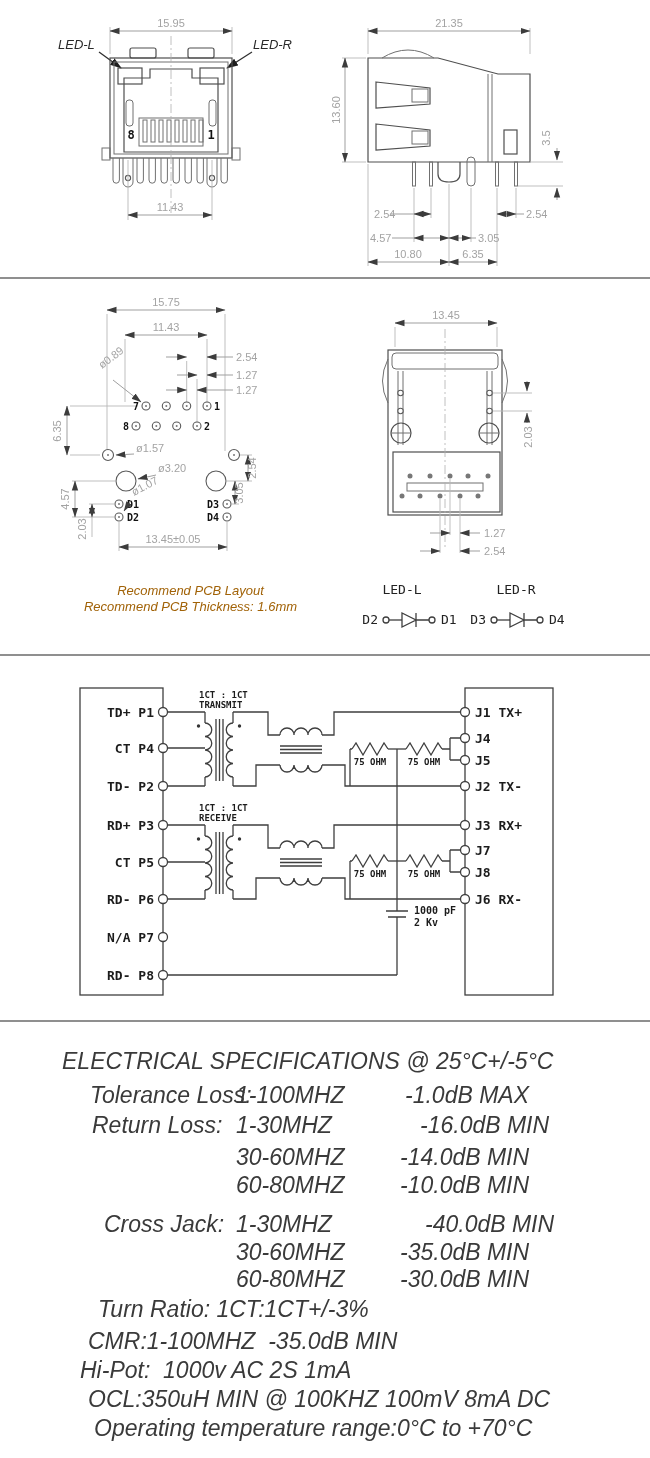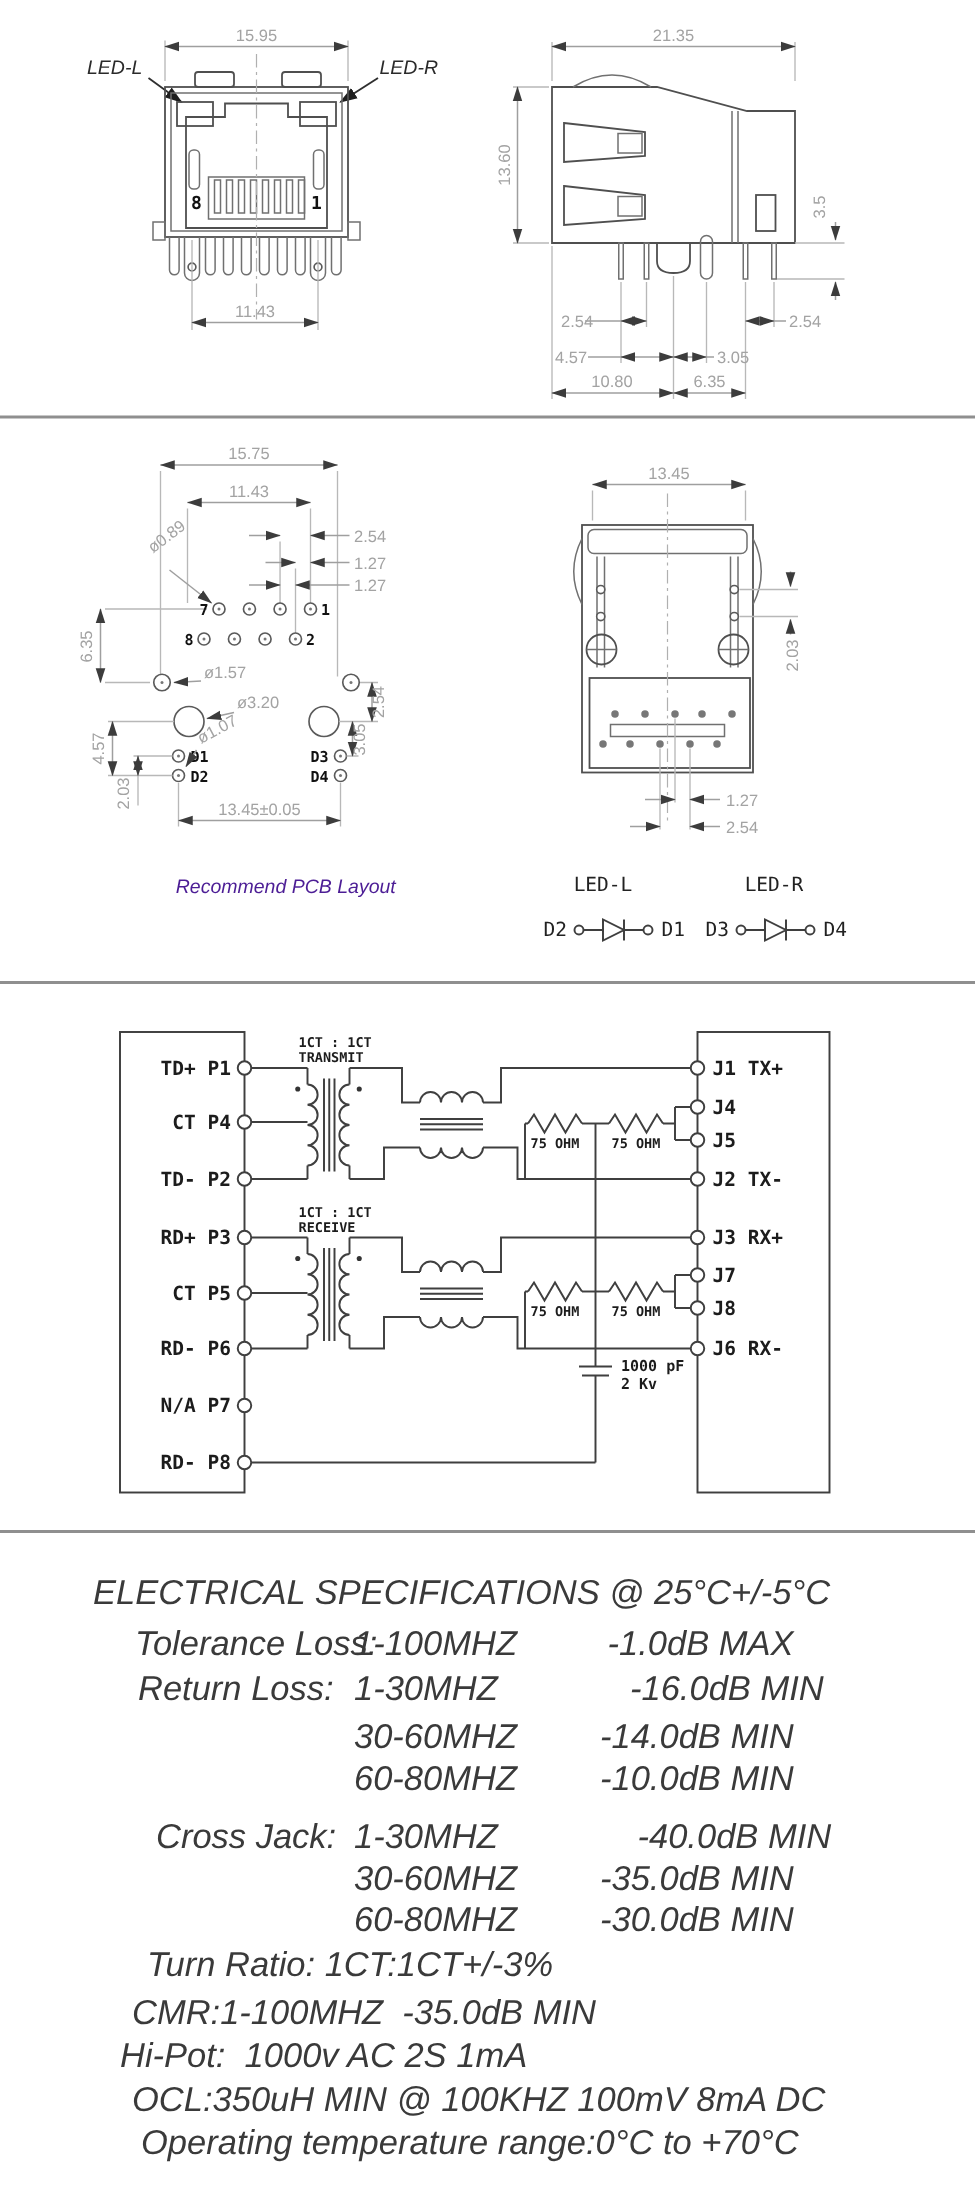--- a/index.html
+++ b/index.html
@@ -25,21 +25,21 @@
   text.boldlbl{font:bold 12px "DejaVu Sans Mono",monospace;fill:#111;}
   text.boldsm{font:bold 10px "DejaVu Sans Mono",monospace;fill:#111;}
   text.cadital{font:italic 13px "Liberation Sans",sans-serif;fill:#2a2a2a;}
   text.schtext{font:600 13px "DejaVu Sans Mono",monospace;fill:#1c1c1c;}
   text.schsmall{font:700 9px "DejaVu Sans Mono",monospace;fill:#1c1c1c;}
   text.schmed{font:600 10px "DejaVu Sans Mono",monospace;fill:#1c1c1c;}
   text.ledlbl{font:500 13px "DejaVu Sans Mono",monospace;fill:#222;}
   
   .caption{
     position:absolute;left:63px;top:583px;width:255px;text-align:center;
-    font:italic 13px "Liberation Sans",sans-serif;color:#4c1d95;line-height:16px;
+    font:italic 13px "Liberation Sans",sans-serif;color:#a16207;line-height:16px;
   }
   
   .spec{position:absolute;left:0;width:650px;color:#3a3a3a;
     font:italic 23px "Liberation Sans",sans-serif;white-space:pre;}
   .spec span{position:absolute;top:0;white-space:pre;}
   .spec .freq{left:236px;}
 </style>
 </head>
 <body>
 
@@ -286,20 +286,21 @@
 
   <g>
     <path class="ext" d="M89,237 V266 M197,237 V266"></path>
     <line class="dim" x1="89" y1="262" x2="197" y2="262" marker-start="url(#arr)" marker-end="url(#arr)"></line>
     <text class="dimtext" x="143" y="258" text-anchor="middle">13.45±0.05</text>
   </g>
 </svg>
 
 <div class="caption">
   <div>Recommend PCB Layout</div>
+  <div>Recommend PCB Thickness: 1.6mm</div>
 </div>
 
 <svg class="abs" style="left:380px;top:295px" width="250" height="280" viewBox="0 0 250 280">
   <g>
     <path class="ext" d="M15,32 V52 M117,32 V52"></path>
     <line class="dim" x1="15" y1="28" x2="117" y2="28" marker-start="url(#arr)" marker-end="url(#arr)"></line>
     <text class="dimtext" x="66" y="24" text-anchor="middle">13.45</text>
   </g>
   <g>
     <rect class="obj" x="8" y="55" width="114" height="165"></rect>

